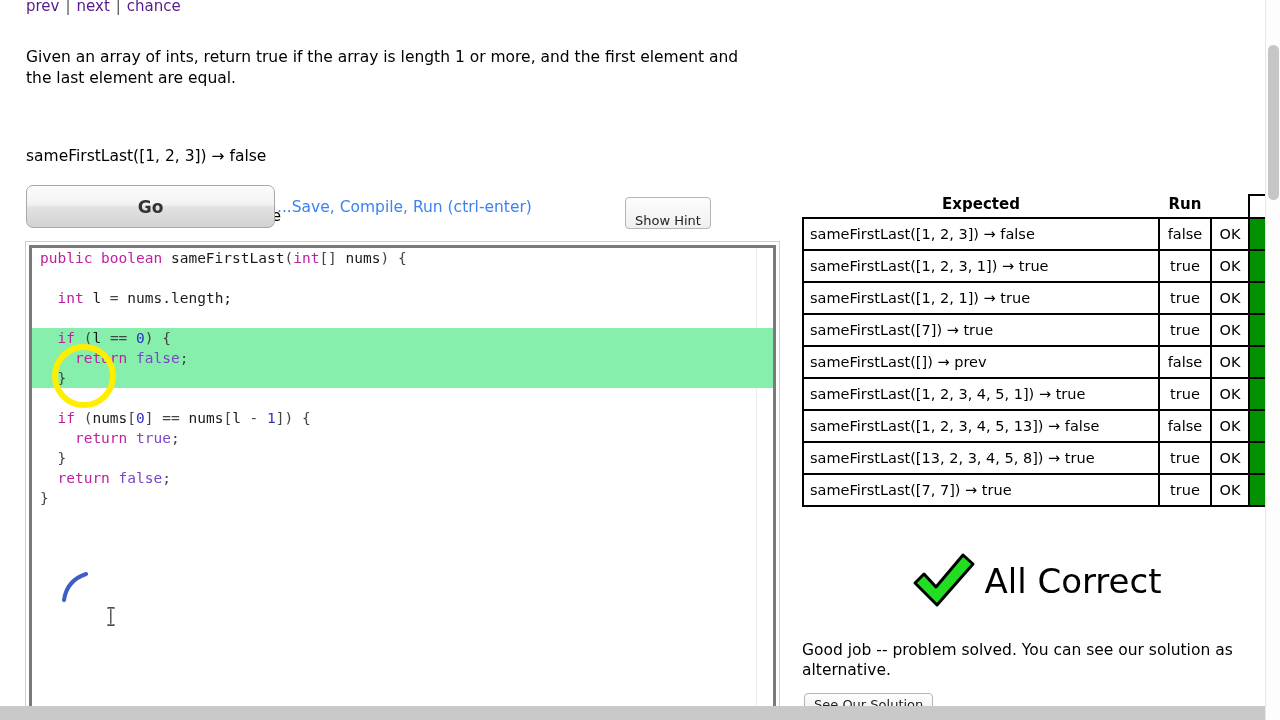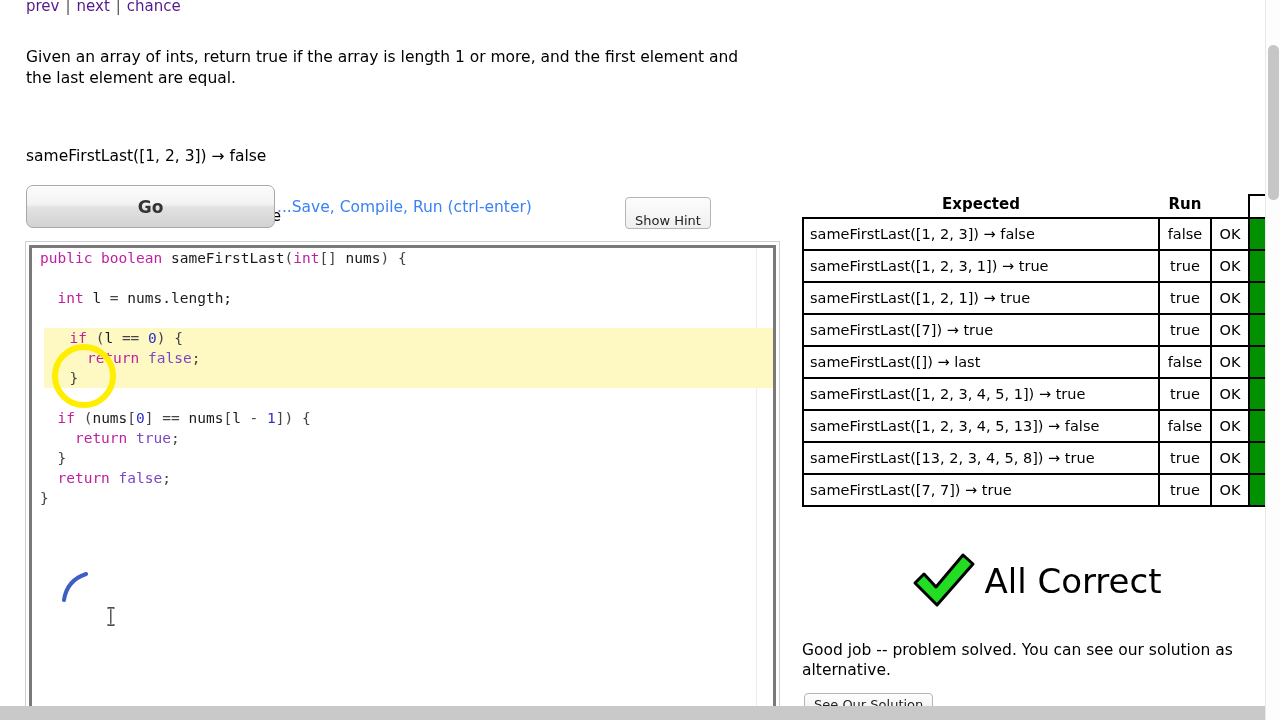--- a/index.html
+++ b/index.html
@@ -133,21 +133,21 @@
     font-family: "DejaVu Sans Mono", "Liberation Mono", monospace;
     font-size: 14.5px;
     line-height: 20px;
     color: #000;
     white-space: pre;
   }
   .code .ln {
     height: 20px;
     padding-left: 8px;
   }
-  .code .ln.sel { background: #fef9c3; margin-left: 12px; }
+  .code .ln.sel { background: #86efac; }
   .kw   { color: #c020a0; }
   .kw2  { color: #7b46c4; }
   .num  { color: #2b30c8; }
   .typ  { color: #c020a0; }
   .id   { color: #1a1a1a; }
   .op   { color: #444; }
 
   
   .anno-circle {
     position: absolute;
@@ -357,21 +357,21 @@
           </tr>
           <tr>
             <td class="col-expected">sameFirstLast([7]) → true</td>
             <td class="col-run">true</td>
             <td class="col-ok">OK</td>
             <td class="col-bar">
               <span class="bar-green" style="background: rgb(0, 144, 0);"></span>
             </td>
           </tr>
           <tr>
-            <td class="col-expected">sameFirstLast([]) → last</td>
+            <td class="col-expected">sameFirstLast([]) → prev</td>
             <td class="col-run">false</td>
             <td class="col-ok">OK</td>
             <td class="col-bar">
               <span class="bar-green" style="background: rgb(0, 144, 0);"></span>
             </td>
           </tr>
           <tr>
             <td class="col-expected">sameFirstLast([1, 2, 3, 4, 5, 1]) → true</td>
             <td class="col-run">true</td>
             <td class="col-ok">OK</td>

